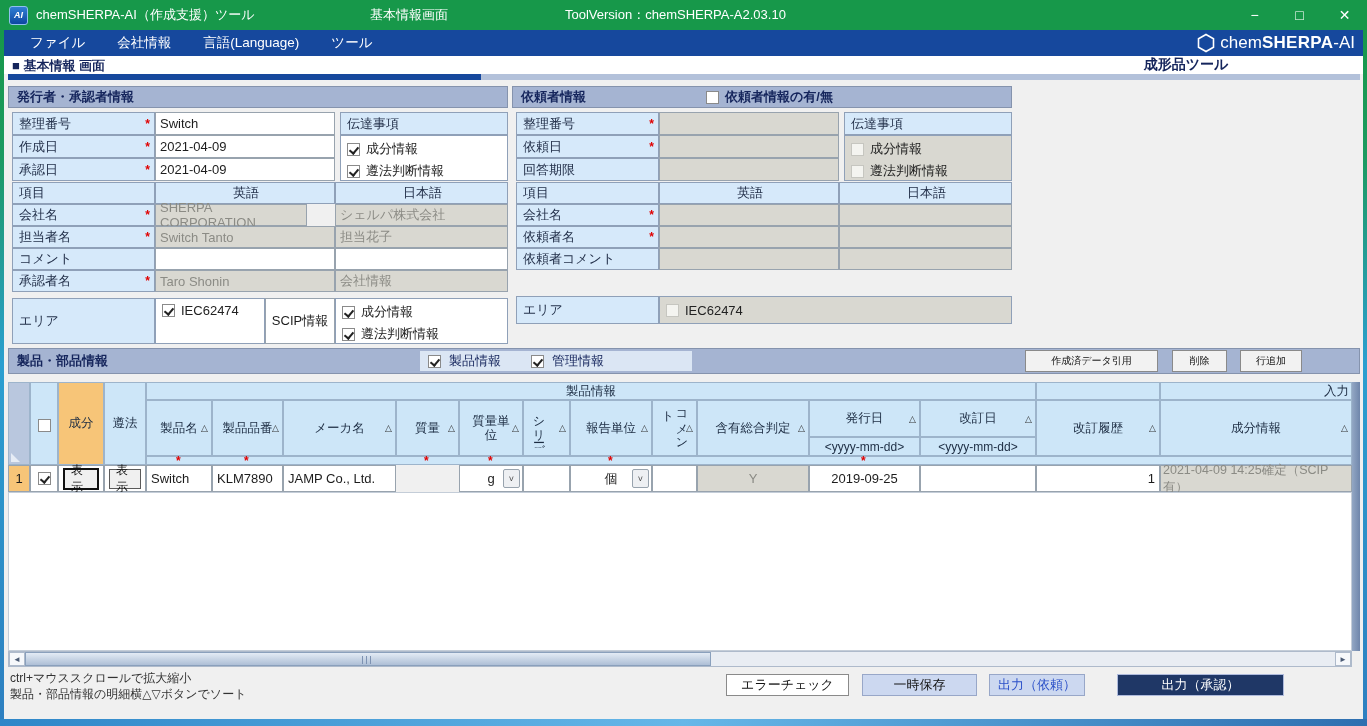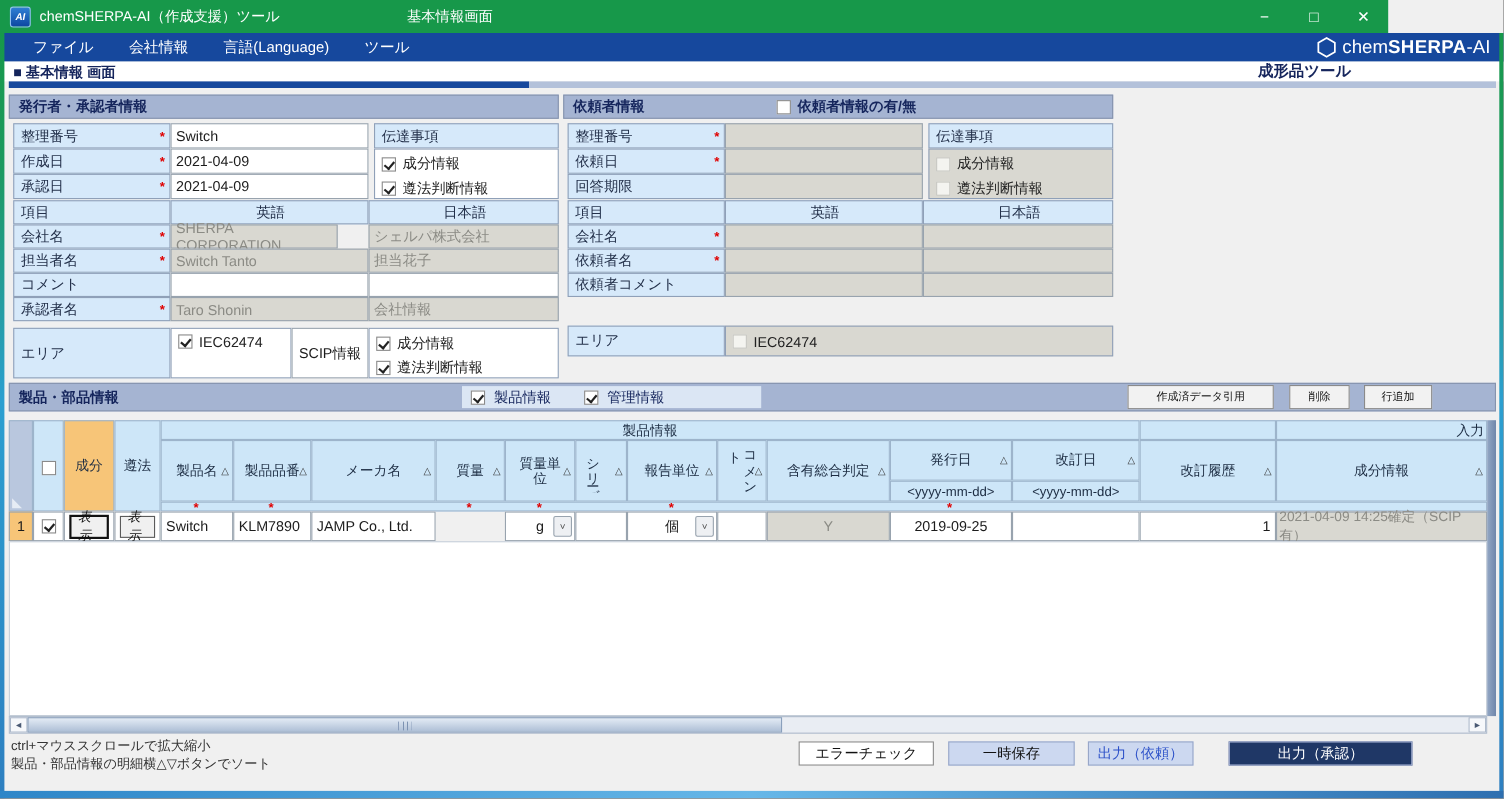--- a/index.html
+++ b/index.html
@@ -1,20 +1,20 @@
 <!DOCTYPE html>
 <html style="--titlebar: #17984a; --menubar: #16489d; --panel-header: #a5b4d2; --label-blue: #d6e9fa; --grid-header: #cde6f8; --accent-orange: #f7c578; --disabled-bg: #d9d8d1; --disabled-text: #8b8b85; --btn-lavender: #ccd8f0; --btn-navy: #1f3766;"><head>
 <meta charset="utf-8">
 <style>
   * { margin:0; padding:0; box-sizing:border-box; font-family:"Liberation Sans","DejaVu Sans",sans-serif; }
   html,body { background:#555; }
   .window { position:relative; width:1367px; height:726px; overflow:hidden; background:#f0f0f0; }
 
   
-  .titlebar { position:absolute; left:0; top:0; width:1262px; height:30px; background:var(--titlebar,#17984a); display:flex; align-items:center; color:#fff; font-size:13px; }
+  .titlebar { position:absolute; left:0; top:0; width:1367px; height:30px; background:var(--titlebar,#17984a); display:flex; align-items:center; color:#fff; font-size:13px; }
   .appicon { width:19px; height:19px; margin:0 8px 0 9px; background:linear-gradient(180deg,#2f7fd4,#0d47a1); border:1px solid #8fc0ef; border-radius:3px; color:#fff; font-size:9px; font-weight:bold; font-style:italic; display:flex; align-items:center; justify-content:center; }
   .t-screen { position:absolute; left:370px; }
   .t-version { position:absolute; left:565px; }
   .wctrl { position:absolute; top:0; height:30px; width:45px; display:flex; align-items:center; justify-content:center; font-size:14px; color:#fff; }
 
   
   .menubar { position:absolute; left:0; top:30px; width:1367px; height:26px; background:var(--menubar,#16489d); display:flex; align-items:center; color:#fff; font-size:13.5px; }
   .menu-item { padding:0 16px; height:26px; display:flex; align-items:center; }
   .brand { position:absolute; right:12px; top:0; height:26px; display:flex; align-items:center; color:#fff; }
   .brand svg { margin-right:4px; }
@@ -42,21 +42,21 @@
   .cb.checked::after { content:""; position:absolute; left:3px; top:1px; width:4px; height:7px; border:solid #222; border-width:0 2px 2px 0; transform:rotate(40deg); }
   .cb.disabled { border-color:#c6c6c0; background:#f4f4f0; }
 
   
   .wbtn { position:absolute; background:#f2f2f2; border:1px solid #8a8a8a; display:flex; align-items:center; justify-content:center; font-size:10px; color:#111; }
 
   
   .hd { background:var(--grid-header,#cde6f8); border-color:#9db4cb; color:#1c2c42; justify-content:center; font-size:12.5px; padding:0 2px; }
   .sort { position:absolute; right:3px; font-size:9px; color:#333; }
   .vtext { writing-mode:vertical-rl; text-orientation:upright; font-size:12px; line-height:14px; overflow:hidden; max-height:52px; color:#1c2c42; }
-  .vbtn { background:#f0f0f0; border:1px solid #5a5a5a; font-size:12px; padding:0 6px; height:20px; display:flex; align-items:center; color:#111;font-style:italic; }
+  .vbtn { background:#f0f0f0; border:1px solid #5a5a5a; font-size:12px; padding:0 6px; height:20px; display:flex; align-items:center; color:#111; }
   .vbtn.focus { border:2px solid #111; height:22px; }
   .dd { position:absolute; right:2px; top:3px; width:17px; height:19px; background:#eef0f3; border:1px solid #98a3ae; border-radius:2px; display:flex; align-items:center; justify-content:center; font-size:9px; color:#444; }
   .corner-tri { position:absolute; left:2px; bottom:2px; width:0; height:0; border-bottom:9px solid #e6ecf5; border-right:9px solid transparent; }
 
   
   .hscroll { position:absolute; left:8px; top:651px; width:1344px; height:16px; background:#e9edf3; border:1px solid #aebacb; }
   .sarrow { position:absolute; top:0; width:16px; height:14px; background:#f6f8fb; border:1px solid #aebacb; display:flex; align-items:center; justify-content:center; font-size:8px; color:#4a5a74; }
   .hthumb { position:absolute; left:16px; top:0; width:686px; height:14px; background:linear-gradient(180deg,#e3ebf5,#aebfd6); border:1px solid #8aa0bc; }
   .grip { position:absolute; left:50%; top:3px; width:12px; height:8px; margin-left:-6px; background:repeating-linear-gradient(90deg,#7d92b2 0 1px,transparent 1px 4px); }
   .vscroll { position:absolute; left:1352px; top:382px; width:8px; height:269px; background:linear-gradient(90deg,#93a7c4,#6f86ab); }
@@ -74,20 +74,21 @@
 </style>
 </head>
 <body>
 
 <div class="window">
 
   <div class="titlebar">
     <span class="appicon">AI</span>
     <span>chemSHERPA-AI（作成支援）ツール</span>
     <span class="t-screen">基本情報画面</span>
+    <span class="t-version">ToolVersion：chemSHERPA-A2.03.10</span>
     <span class="wctrl" style="right:90px">−</span>
     <span class="wctrl" style="right:45px">□</span>
     <span class="wctrl" style="right:0">✕</span>
   </div>
 
   <div class="menubar">
     <span class="menu-item" style="margin-left:14px">ファイル</span>
     <span class="menu-item">会社情報</span>
     <span class="menu-item">言語(Language)</span>
     <span class="menu-item">ツール</span>

